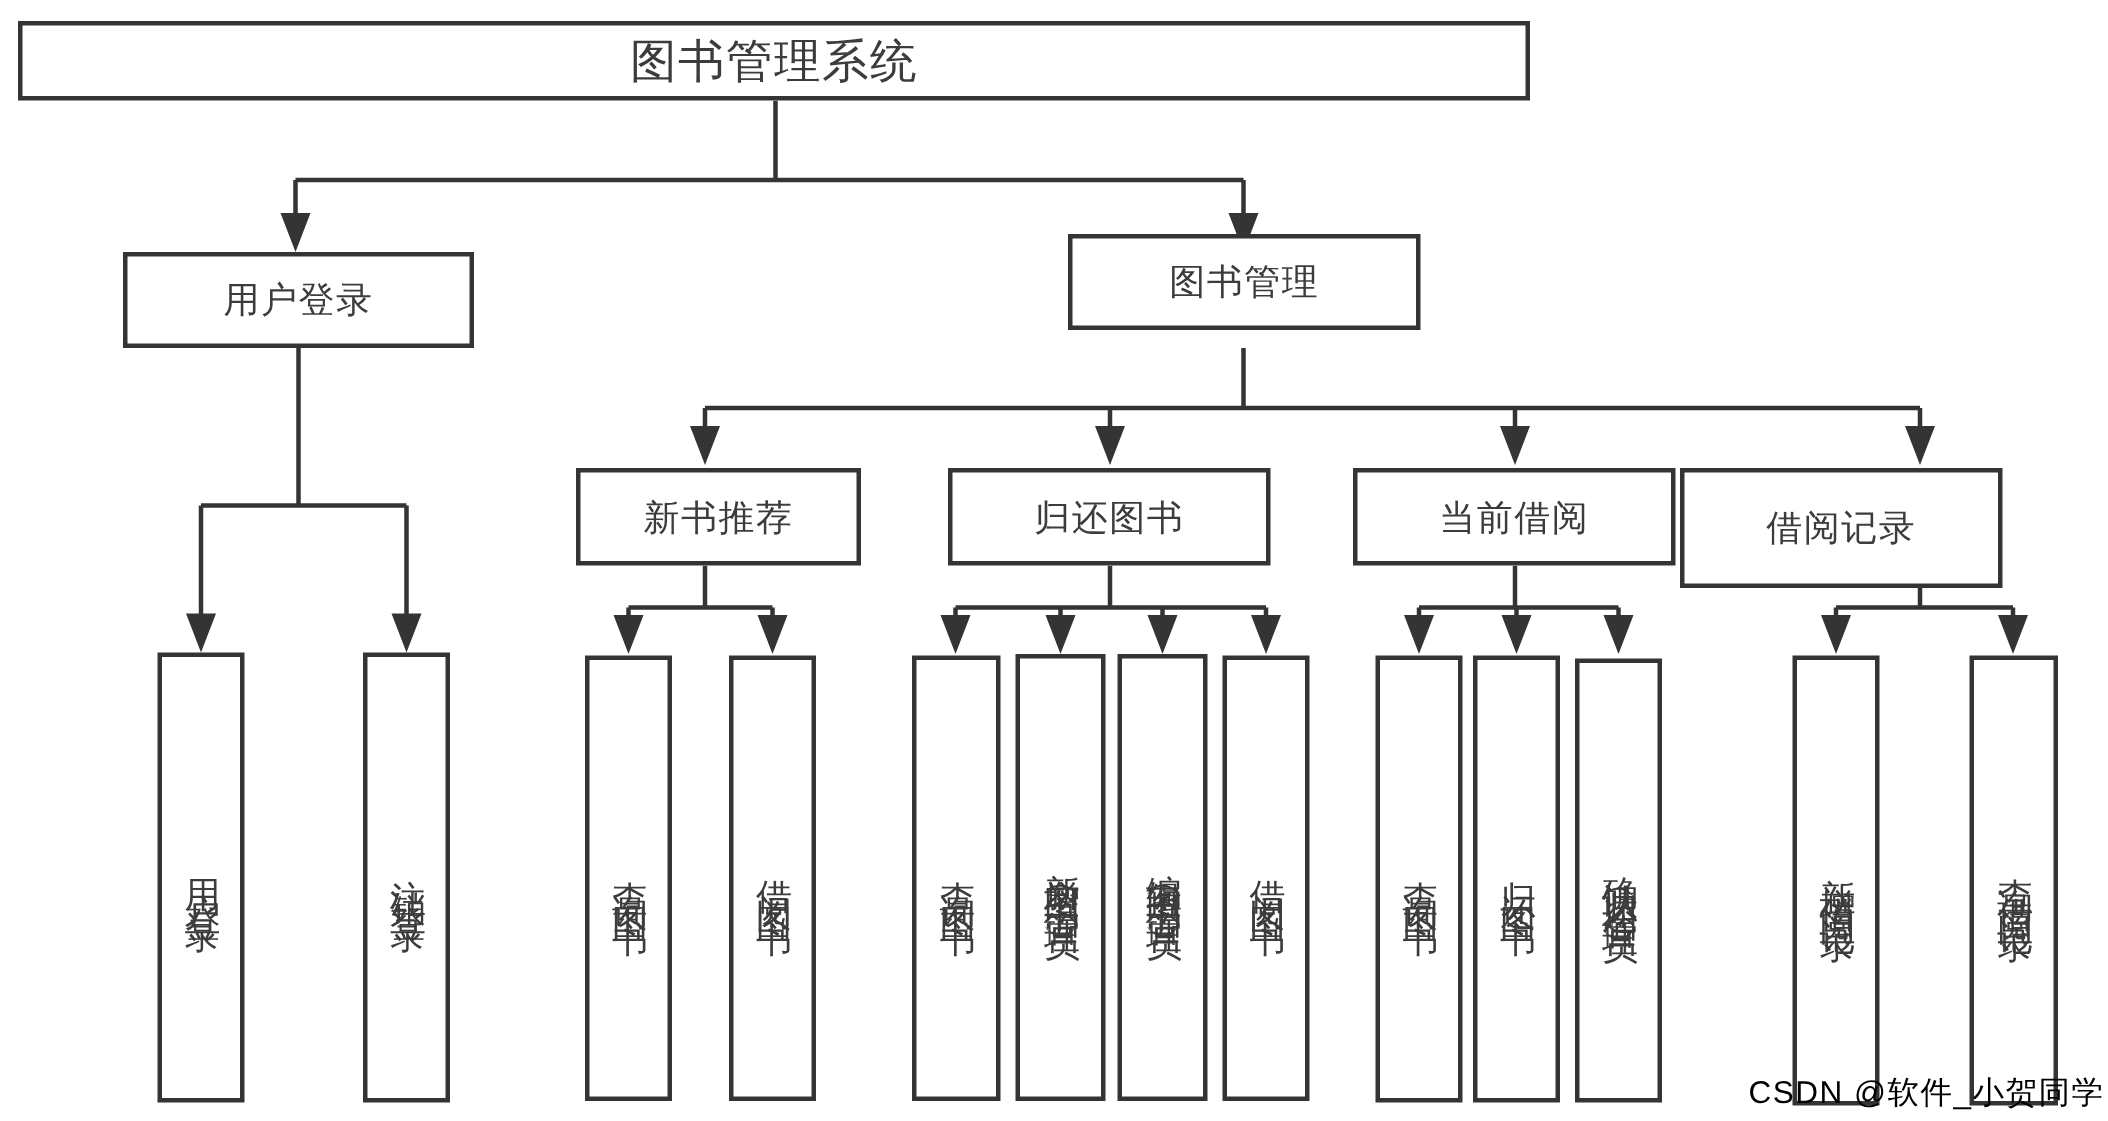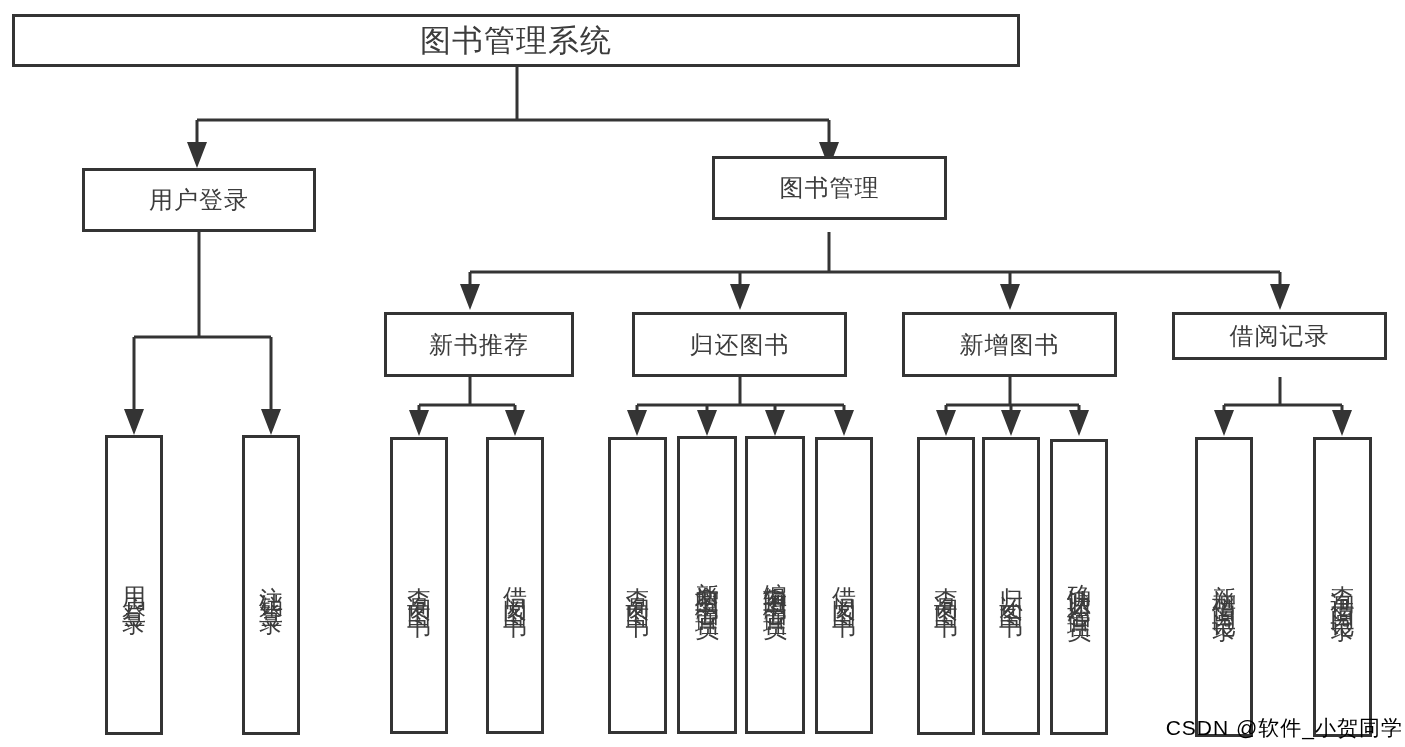--- a/index.html
+++ b/index.html
@@ -83,23 +83,23 @@
     <span class="lbl">图书管理</span>
   </div>
 
   <div class="node h" style="left:384px;top:312px;width:190px;height:65px">
     <span class="lbl">新书推荐</span>
   </div>
   <div class="node h" style="left:632px;top:312px;width:215px;height:65px">
     <span class="lbl">归还图书</span>
   </div>
   <div class="node h" style="left:902px;top:312px;width:215px;height:65px">
-    <span class="lbl">新增图书</span>
+    <span class="lbl">当前借阅</span>
   </div>
-  <div class="node h" style="left:1172px;top:312px;width:215px;height:48px">
+  <div class="node h" style="left:1120px;top:312px;width:215px;height:80px">
     <span class="lbl">借阅记录</span>
   </div>
 
   <div class="node leaf sp-4" style="left:105px;top:435px;width:58px;height:300px">
     <span class="lbl">用户登录</span>
   </div>
   <div class="node leaf sp-4" style="left:242px;top:435px;width:58px;height:300px">
     <span class="lbl">注销登录</span>
   </div>
 

